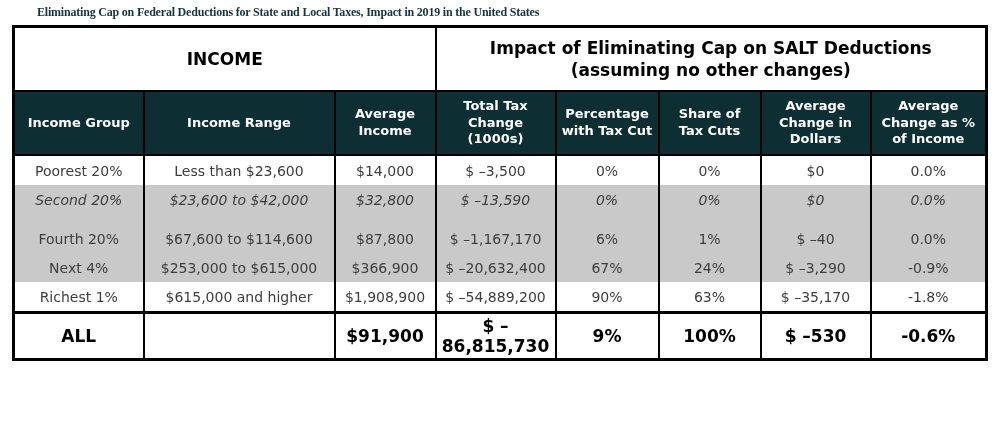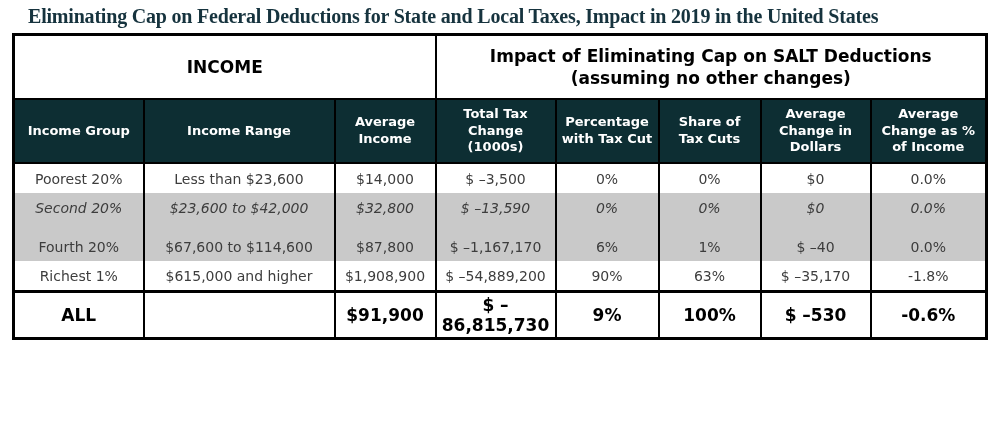--- a/index.html
+++ b/index.html
@@ -13,23 +13,23 @@
   }
   .page {
     box-sizing: border-box;
     width: 1000px;
     height: 422px;
     padding: 3px 12px 0 12px;
   }
   .title {
     font-family: "Liberation Serif", serif;
     font-weight: bold;
-    font-size: 20px;
+    font-size: 12px;
     color: #16333e;
-    margin: 2px 0 5px 16px;
+    margin: 2px 0 5px 25px;
     white-space: nowrap;
     letter-spacing: -0.2px;
   }
   table.salt {
     border-collapse: collapse;
     table-layout: fixed;
     width: 973px;
     border: 3px solid #000;
     padding-left: 8px;
   }
@@ -154,20 +154,30 @@
         <tr class="gray">
           <td>Fourth 20%</td>
           <td>$67,600 to $114,600</td>
           <td>$87,800</td>
           <td>$ –1,167,170</td>
           <td>6%</td>
           <td>1%</td>
           <td>$ –40</td>
           <td>0.0%</td>
         </tr>
+        <tr class="gray">
+          <td>Next 4%</td>
+          <td>$253,000 to $615,000</td>
+          <td>$366,900</td>
+          <td>$ –20,632,400</td>
+          <td>67%</td>
+          <td>24%</td>
+          <td>$ –3,290</td>
+          <td>-0.9%</td>
+        </tr>
         <tr>
           <td>Richest 1%</td>
           <td>$615,000 and higher</td>
           <td>$1,908,900</td>
           <td>$ –54,889,200</td>
           <td>90%</td>
           <td>63%</td>
           <td>$ –35,170</td>
           <td>-1.8%</td>
         </tr>

